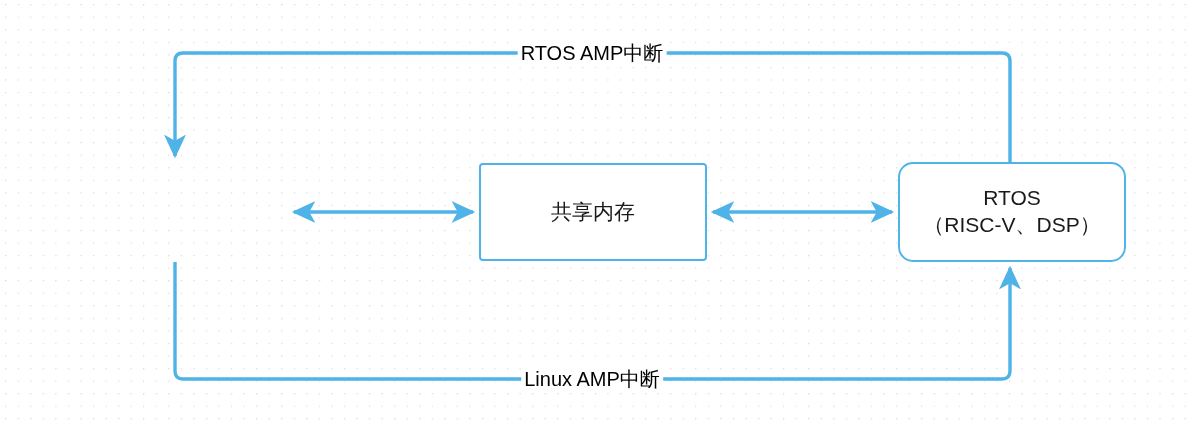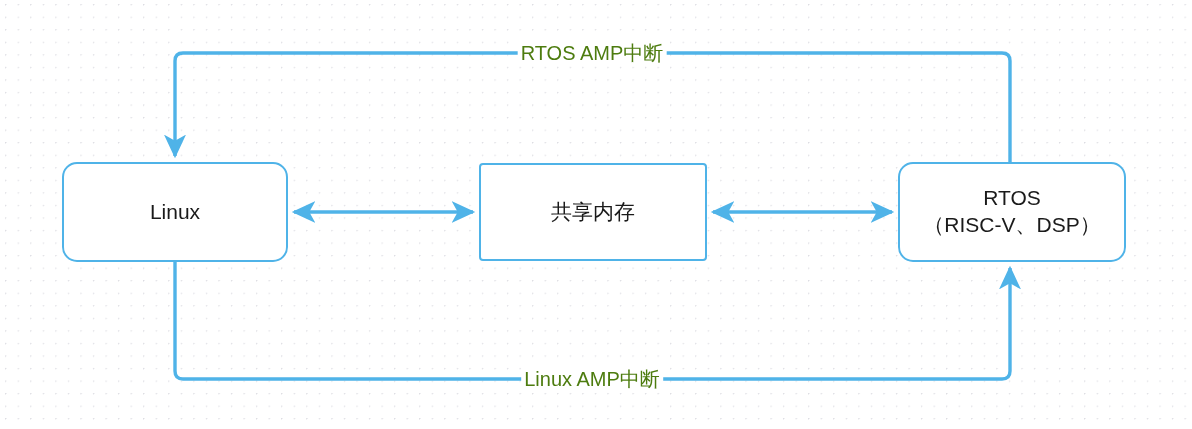--- a/index.html
+++ b/index.html
@@ -68,21 +68,21 @@
   }
   #node-rtos {
     left: 898px; top: 162px; width: 228px; height: 100px;
     border-radius: 15px;
     font-size: 21px;
   }
   .edge-label {
     position: absolute;
     transform: translate(-50%, -50%);
     background: #ffffff;
-    color: #4d7c0f;
+    color: #000000;
     font-size: 20px;
     white-space: nowrap;
     padding: 0 3px;
     line-height: 1.2;
   }
   #label-rtos-amp-irq  { left: 592px; top: 53px;  }
   #label-linux-amp-irq { left: 592px; top: 379px; }
 </style>
 </head>
 <body>
@@ -103,23 +103,20 @@
 
     <line x1="294" y1="212" x2="473" y2="212" stroke="#4FB3E8" stroke-width="3.4" marker-start="url(#arrow-start)" marker-end="url(#arrow-end)"></line>
 
     <line x1="713" y1="212" x2="892" y2="212" stroke="#4FB3E8" stroke-width="3.4" marker-start="url(#arrow-start)" marker-end="url(#arrow-end)"></line>
 
     <path d="M 1010 162 L 1010 61 Q 1010 53 1002 53 L 183 53 Q 175 53 175 61 L 175 156" fill="none" stroke="#4FB3E8" stroke-width="3.4" stroke-linecap="butt" stroke-linejoin="round" marker-end="url(#arrow-end)"></path>
 
     <path d="M 175 262 L 175 371 Q 175 379 183 379 L 1002 379 Q 1010 379 1010 371 L 1010 268" fill="none" stroke="#4FB3E8" stroke-width="3.4" stroke-linecap="butt" stroke-linejoin="round" marker-end="url(#arrow-end)"></path>
   </svg>
 
-  <div class="node" id="node-linux">
-    <span class="node-label">Linux</span>
-  </div>
 
   <div class="node" id="node-shared-memory">
     <span class="node-label">共享内存</span>
   </div>
 
   <div class="node" id="node-rtos">
     <span class="node-label">RTOS
 （RISC-V、DSP）</span>
   </div>
 

